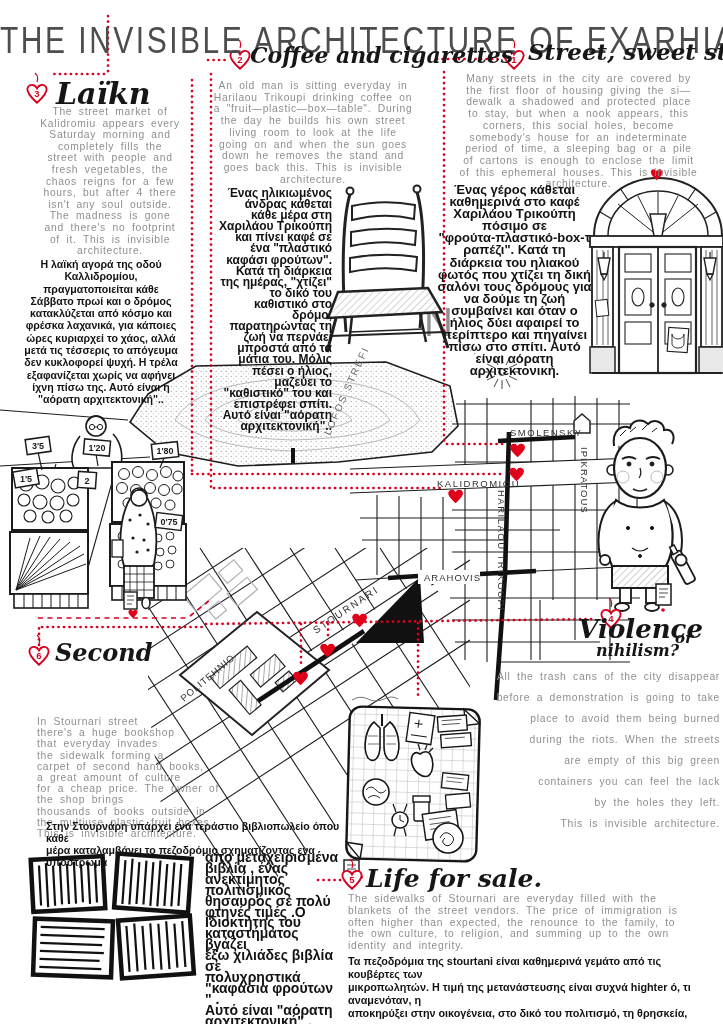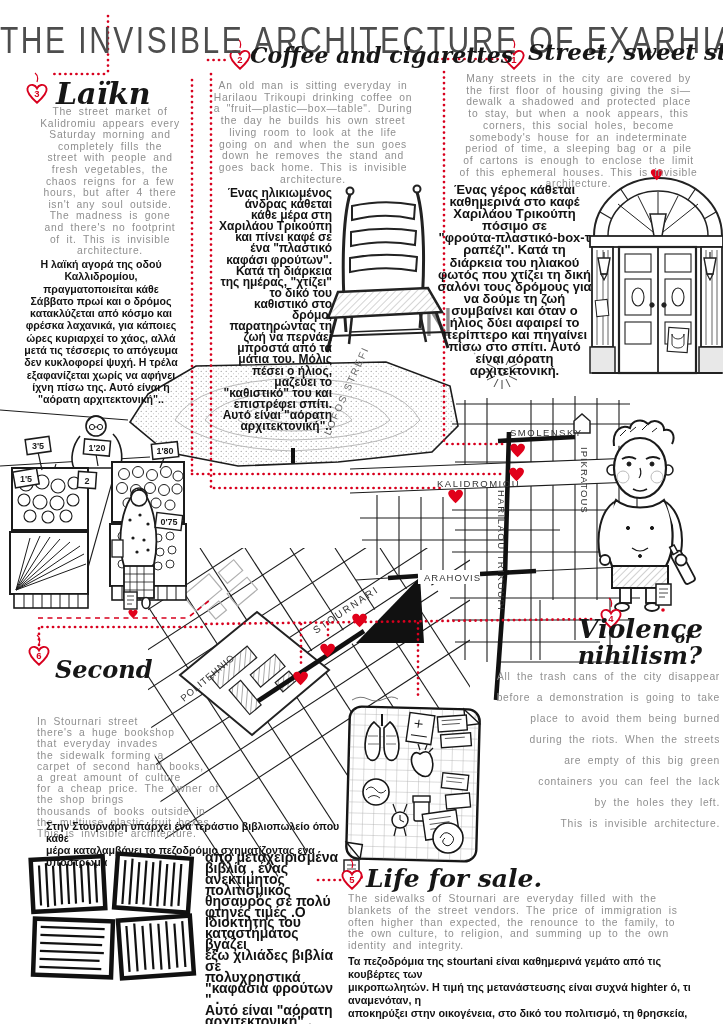--- a/index.html
+++ b/index.html
@@ -16,24 +16,24 @@
   #laikn-en{left:22px;top:106px;width:176px;text-align:center;line-height:11.6px;}
   #laikn-gr{left:6px;top:258px;width:190px;text-align:center;line-height:12.3px;}
   #coffee-head{left:250px;top:42px;font-size:22px;white-space:nowrap;}
   #coffee-en{left:206px;top:80px;width:214px;text-align:center;line-height:11.7px;}
   #coffee-gr{left:198px;top:188px;width:134px;text-align:right;line-height:11.1px;font-size:12px;}
   #street-head{left:528px;top:38px;font-size:23px;white-space:nowrap;}
   #street-en{left:437px;top:73px;width:283px;text-align:center;line-height:11.7px;}
   #street-gr{left:437px;top:184px;width:155px;text-align:center;line-height:12.1px;font-size:13px;}
   #violence-h1{left:503px;top:598px;width:200px;text-align:right;font-size:26px;margin-top:16px;}
   #violence-h2{left:563px;top:629px;width:130px;text-align:right;font-size:15px;}
-  #violence-h3{left:552px;top:641px;width:150px;text-align:right;font-size:24px;}
+  #violence-h3{left:529px;top:641px;width:150px;text-align:right;font-size:16px;}
   #violence-en{left:436px;top:666px;width:284px;text-align:right;line-height:21px;}
   #violence-gr{left:452px;top:760px;width:268px;text-align:right;line-height:13.2px;}
-  #books-h1{left:55px;top:638px;font-size:24px;margin-top:17px;}
+  #books-h1{left:55px;top:638px;font-size:24px;}
   #books-h2{left:35px;top:663px;font-size:24px;}
   #books-en{left:37px;top:688px;width:320px;text-align:left;line-height:11.2px;margin-top:28px;}
   #books-gr1{left:28px;top:820px;width:312px;text-align:left;line-height:12px;margin-left:18px;}
   #books-gr2{left:205px;top:852px;width:135px;text-align:left;line-height:10.9px;font-size:14px;}
   #life-head{left:366px;top:864px;font-size:25px;white-space:nowrap;}
   #life-en{left:348px;top:893px;width:330px;text-align:left;line-height:11.8px;}
   #life-gr{left:348px;top:955px;width:352px;text-align:left;line-height:13px;font-size:10.8px;}
   .ln{stroke:#1c1c1c;stroke-width:1.1;fill:none;}
   .lnthick{stroke:#111;stroke-width:4.6;fill:none;}
   .ctr{stroke:#b9b9b9;stroke-width:1;fill:none;}
@@ -546,21 +546,21 @@
 εξαφανίζεται χωρίς να αφήνει
 ίχνη πίσω της. Αυτό είναι η
 "αόρατη αρχιτεκτονική"..</div>
 <div class="abs en" id="coffee-en">An old man is sitting everyday in
 Harilaou Trikoupi drinking coffee on
 a "fruit—plastic—box—table". During
 the day he builds his own street
 living room to look at the life
 going on and when the sun goes
 down he removes the stand and
-goes back home. This is invisible
+goes back this. This is invisible
 architecture.</div>
 <div class="abs gr" id="coffee-gr">Ένας ηλικιωμένος
 άνδρας κάθεται
 κάθε μέρα στη
 Χαριλάου Τρικούπη
 και πίνει καφέ σε
 ένα "πλαστικό
 καφάσι φρούτων".
 Κατά τη διάρκεια
 της ημέρας, "χτίζει"

